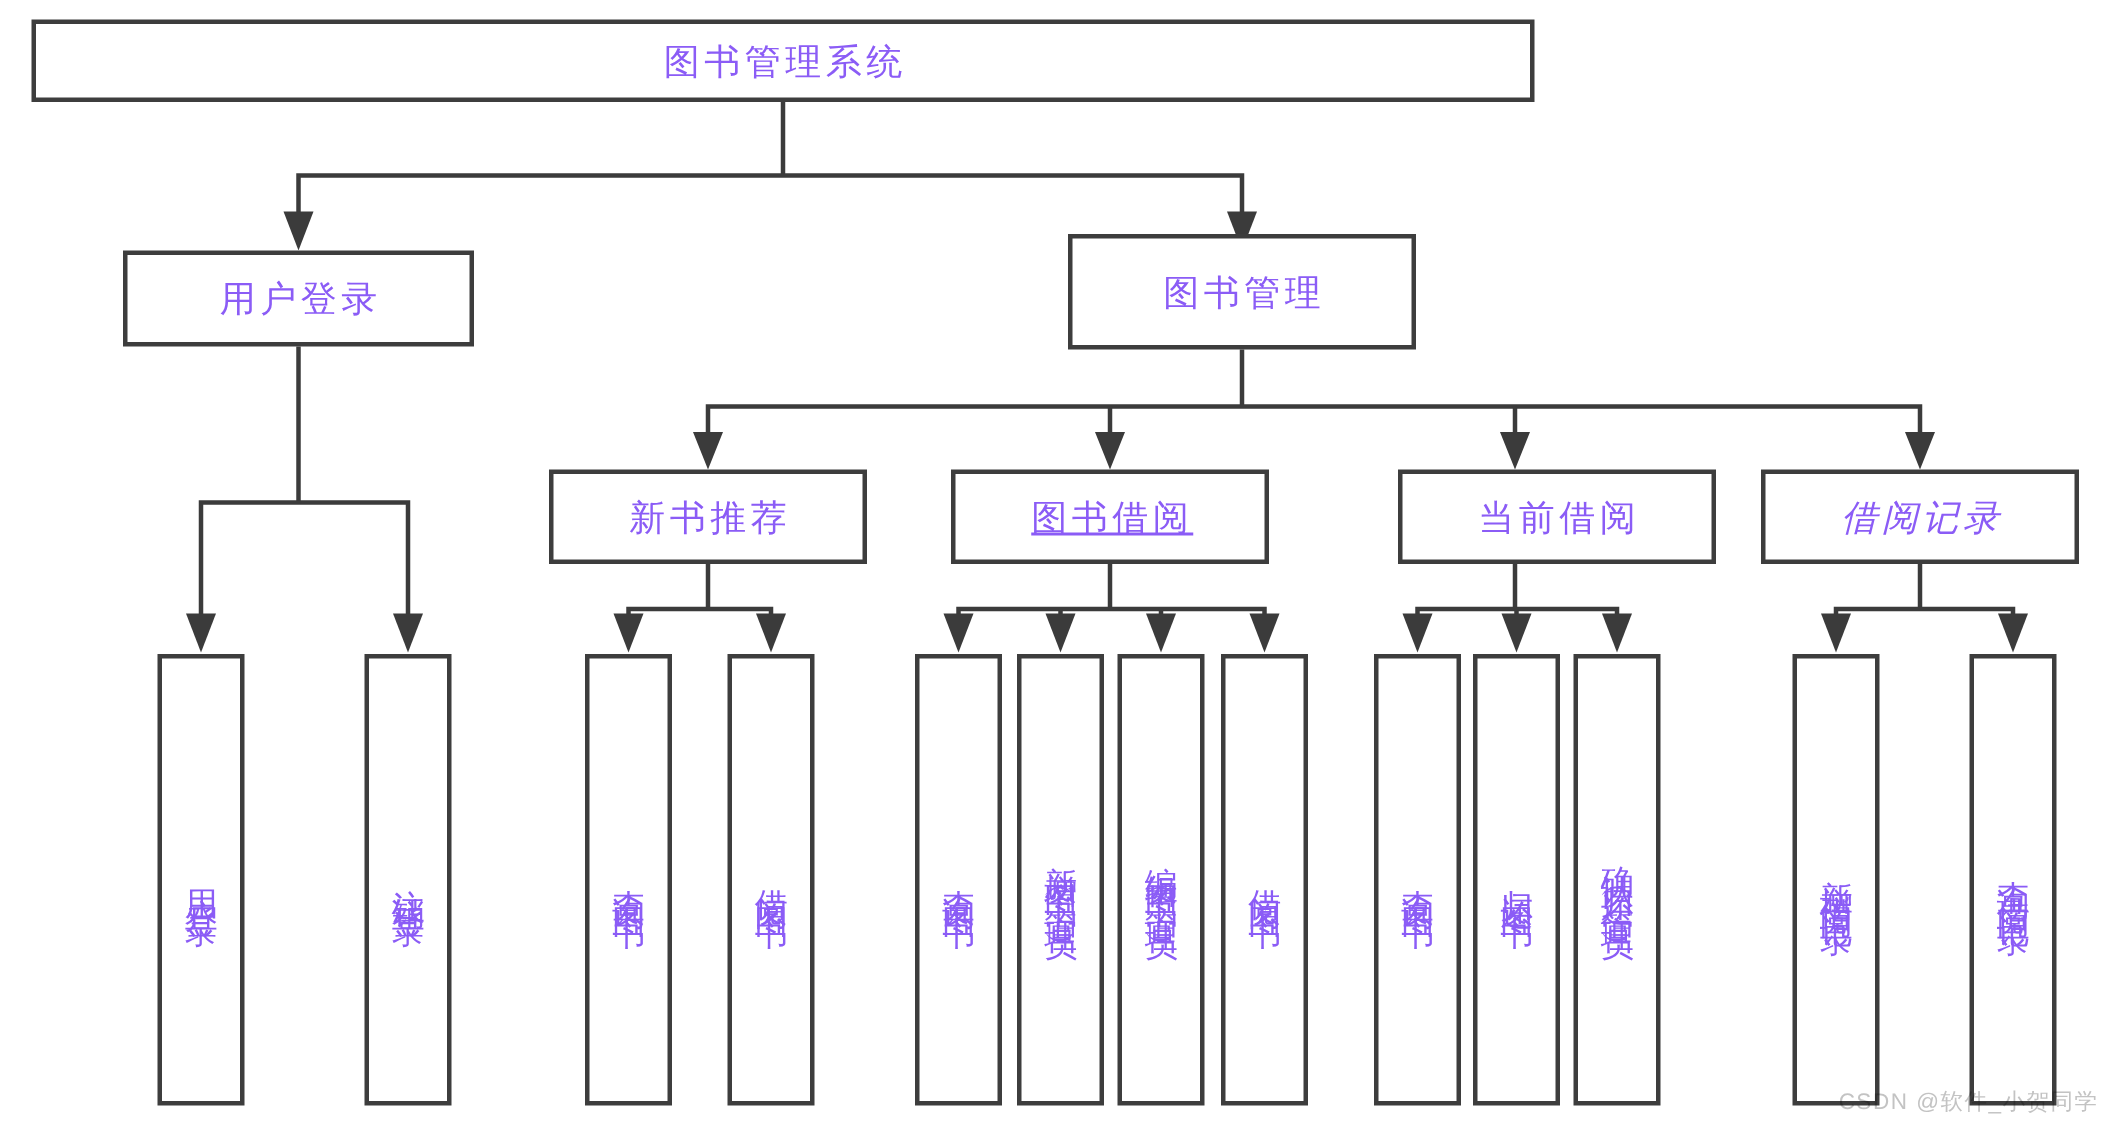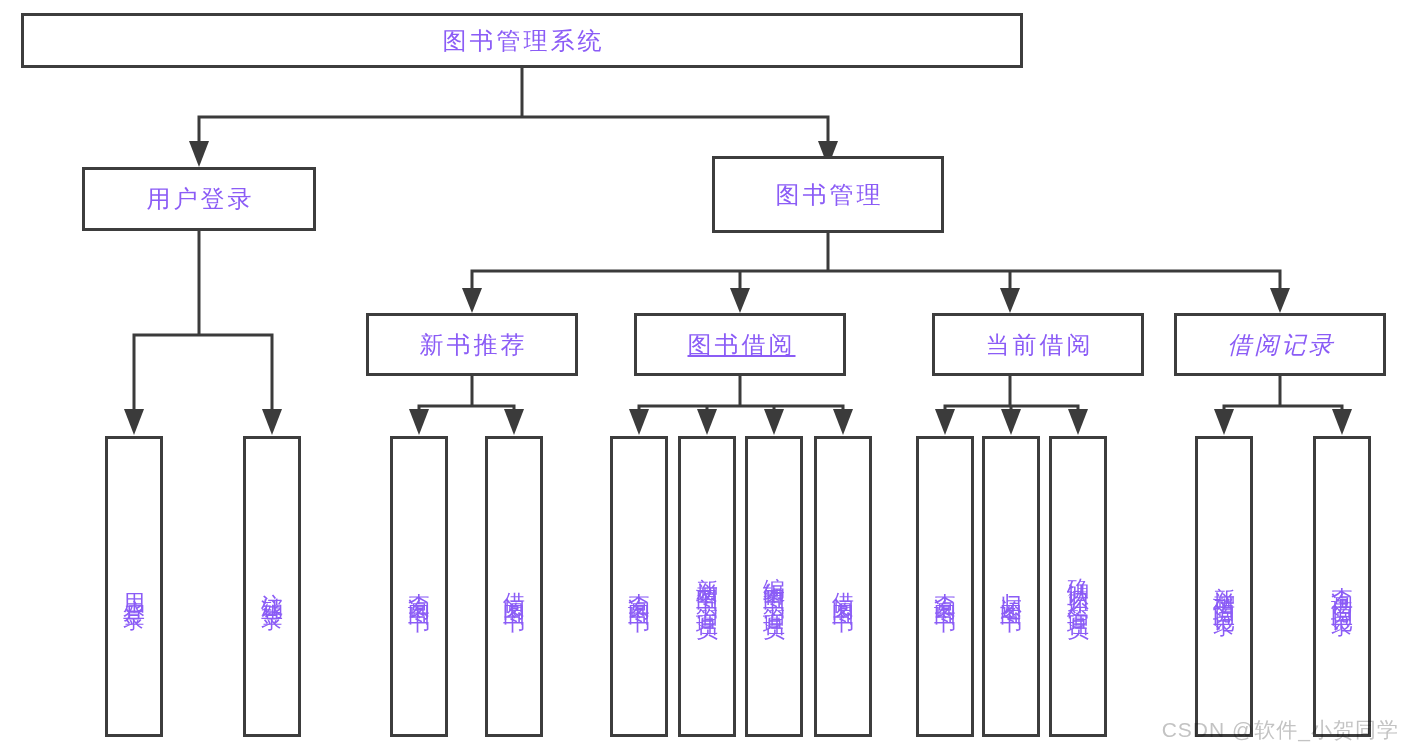--- a/index.html
+++ b/index.html
@@ -43,21 +43,21 @@
     text-orientation: mixed;
     font-size: 22px;
     letter-spacing: 6px;
     line-height: 1.1;
     white-space: nowrap;
   }
   .watermark {
     position: absolute;
     right: 6px;
     bottom: 3px;
-    font-size: 21px;
+    font-size: 15px;
     letter-spacing: 1px;
     color: #c3c3c3;
     mix-blend-mode: multiply;
     z-index: 2;
     white-space: nowrap;
   }
 </style>
 </head>
 <body>
 

